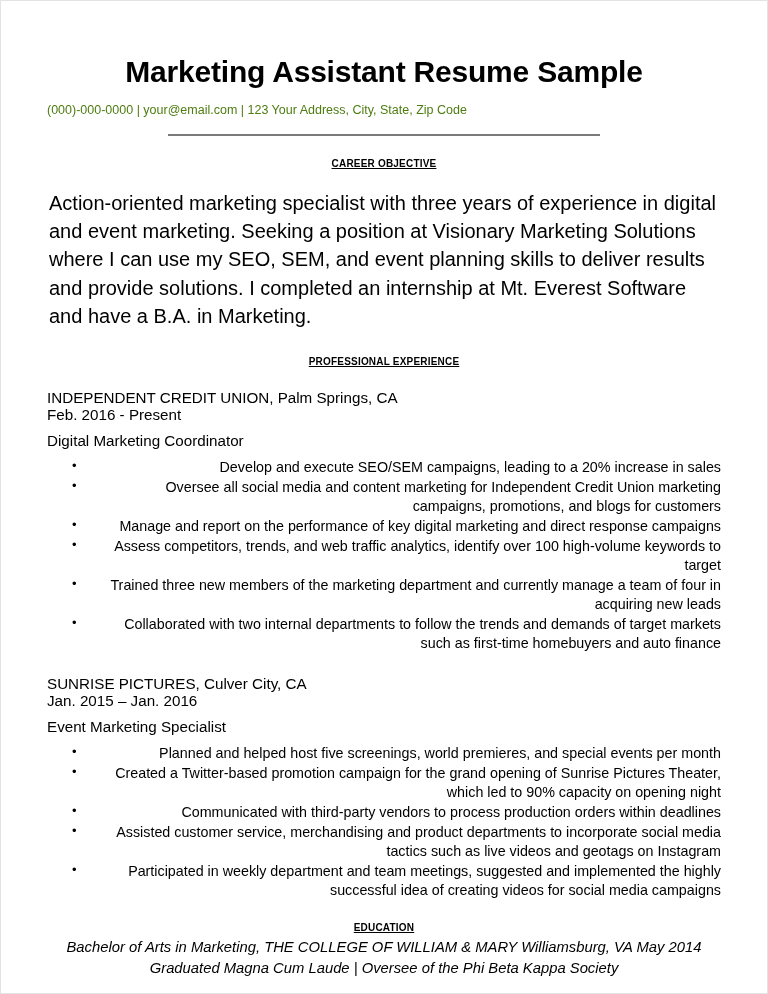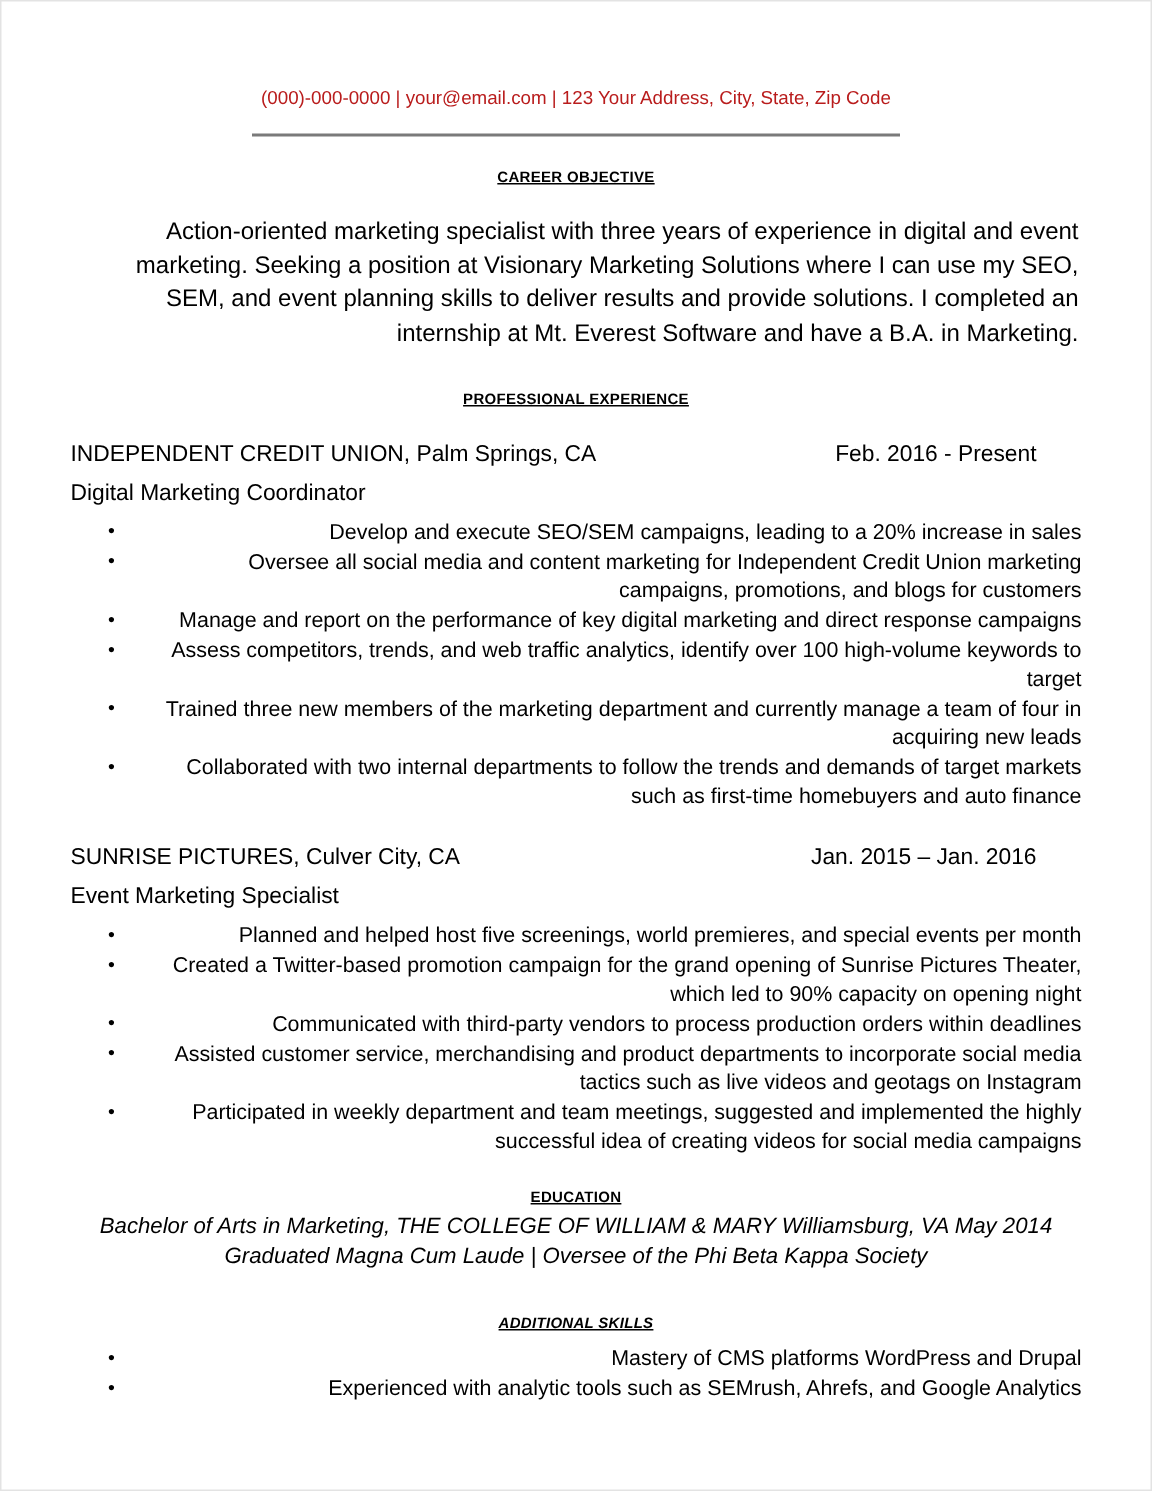--- a/index.html
+++ b/index.html
@@ -25,24 +25,24 @@
   
   .resume-title {
     text-align: center;
     font-size: 30px;
     font-weight: bold;
     letter-spacing: -0.2px;
     margin: 10px 0 0 0;
     line-height: 1.15;
   }
   .contact-line {
-    text-align: center;
+    text-align: left;
     font-size: 12.5px;
     margin-top: 13px;
-    color: #b91c1c;
+    color: #4d7c0f;
   }
   .header-rule {
     width: 432px;
     height: 2px;
     background: #7a7a7a;
     margin: 17px auto 0 auto;
   }
 
   
   .section-heading {
@@ -52,34 +52,35 @@
     text-decoration: underline;
     letter-spacing: 0.2px;
   }
   .sh-objective { margin-top: 22px; }
   .sh-experience { margin-top: 26px; text-decoration: underline; }
   .sh-education { margin-top: 22px; }
   .sh-skills { margin-top: 28px; font-style: italic; }
 
   
   .objective-text {
-    text-align: right;
-    font-size: 16px;
+    text-align: left;
+    font-size: 20px;
     line-height: 1.42;
     margin-top: 20px;
     padding: 0 2px;
   }
 
   
   .job { margin-top: 22px; }
   .job-header {
     display: flex;
     justify-content: space-between;
     align-items: baseline;
     font-size: 15.2px;
+    flex-direction: column;
   }
   .job-company { white-space: nowrap; }
   .job-dates {
     white-space: nowrap;
     padding-right: 30px;
   }
   .job-title {
     font-size: 15.2px;
     margin-top: 9px;
   }
@@ -116,20 +117,21 @@
 
   
   .skills-list { margin-top: 12px; }
 </style>
 </head>
 <body>
 
 <div class="page">
   <div class="inner">
 
+    <h1 class="resume-title">Marketing Assistant Resume Sample</h1>
     <div class="contact-line">(000)-000-0000 | your@email.com | 123 Your Address, City, State, Zip Code</div>
     <div class="header-rule"></div>
 
     <div class="section-heading sh-objective">CAREER OBJECTIVE</div>
     <p class="objective-text">Action-oriented marketing specialist with three years of experience in digital and event marketing. Seeking a position at Visionary Marketing Solutions where I can use my SEO, SEM, and event planning skills to deliver results and provide solutions. I completed an internship at Mt. Everest Software and have a B.A. in Marketing.</p>
 
     <div class="section-heading sh-experience">PROFESSIONAL EXPERIENCE</div>
 
     <div class="job">
       <div class="job-header">

